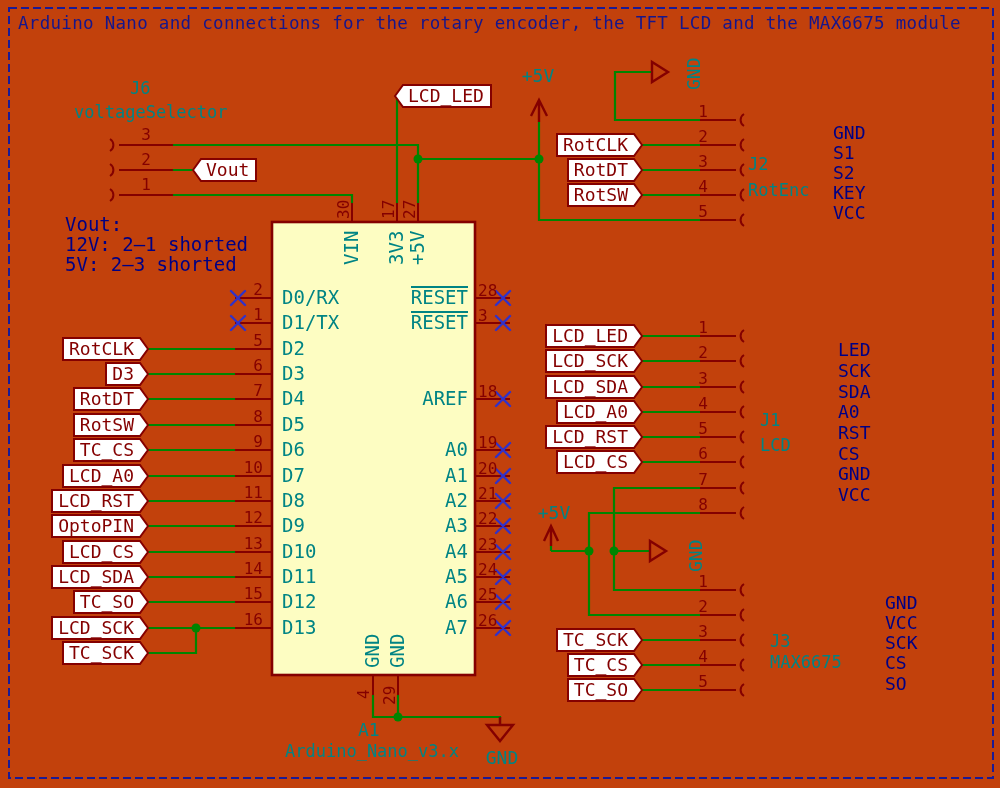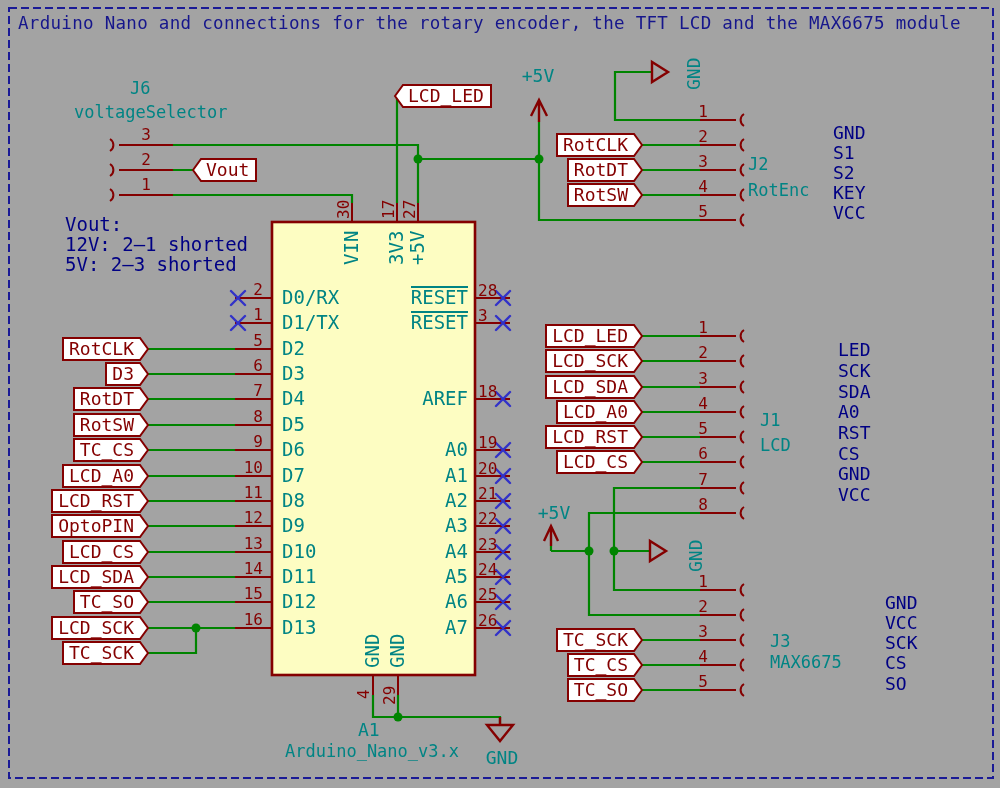--- a/index.html
+++ b/index.html
@@ -1,16 +1,16 @@
 <!DOCTYPE html>
 <html><head>
 <meta charset="utf-8">
 <style>
   html,body{margin:0;padding:0;background:#ffffff;}
-  .page{position:relative;width:1000px;height:788px;background:#a3a3a3;overflow:hidden;}
+  .page{position:relative;width:1000px;height:788px;background:#c2410c;overflow:hidden;}
   svg text{font-family:"DejaVu Sans Mono","Liberation Mono",monospace;}
   .t{fill:#008484}.r{fill:#840000}.b{fill:#000084}.nv{fill:#16168c}.s16{font-size:16px}.s17{font-size:17px}.s18{font-size:18px}.s19{font-size:19px}
   .mid{text-anchor:middle}.end{text-anchor:end}
   .wire{stroke:#008400;stroke-width:2.2;fill:none}
   .sym{stroke:#840000;stroke-width:2;fill:none}
   .sym3{stroke:#840000;stroke-width:2.4;fill:none}
   .lbl{fill:#ffffff;stroke:#840000;stroke-width:2}
   .nc{stroke:#3232c8;stroke-width:2.4;fill:none;stroke-linecap:round}
   .ol{stroke:#008484;stroke-width:1.8}
   .dot{fill:#008400}

